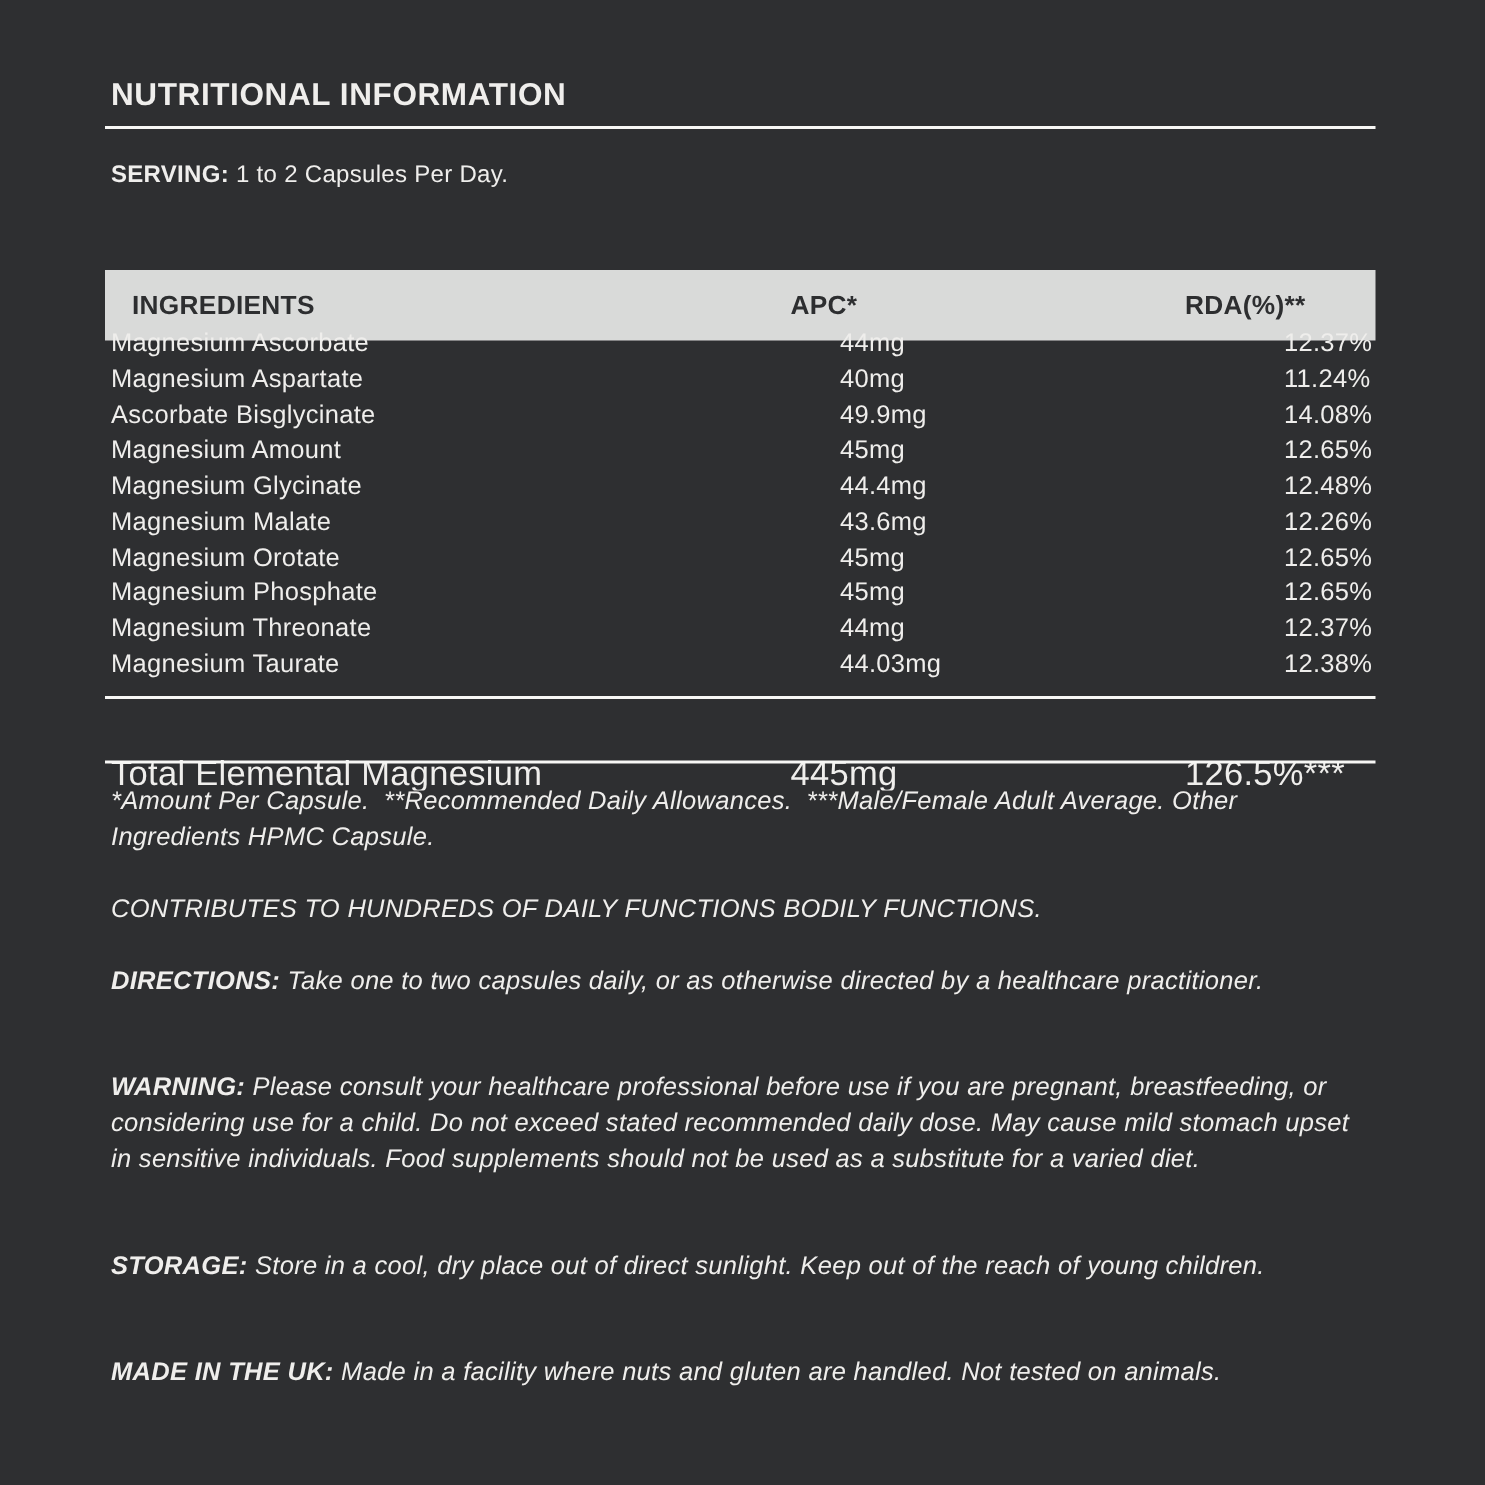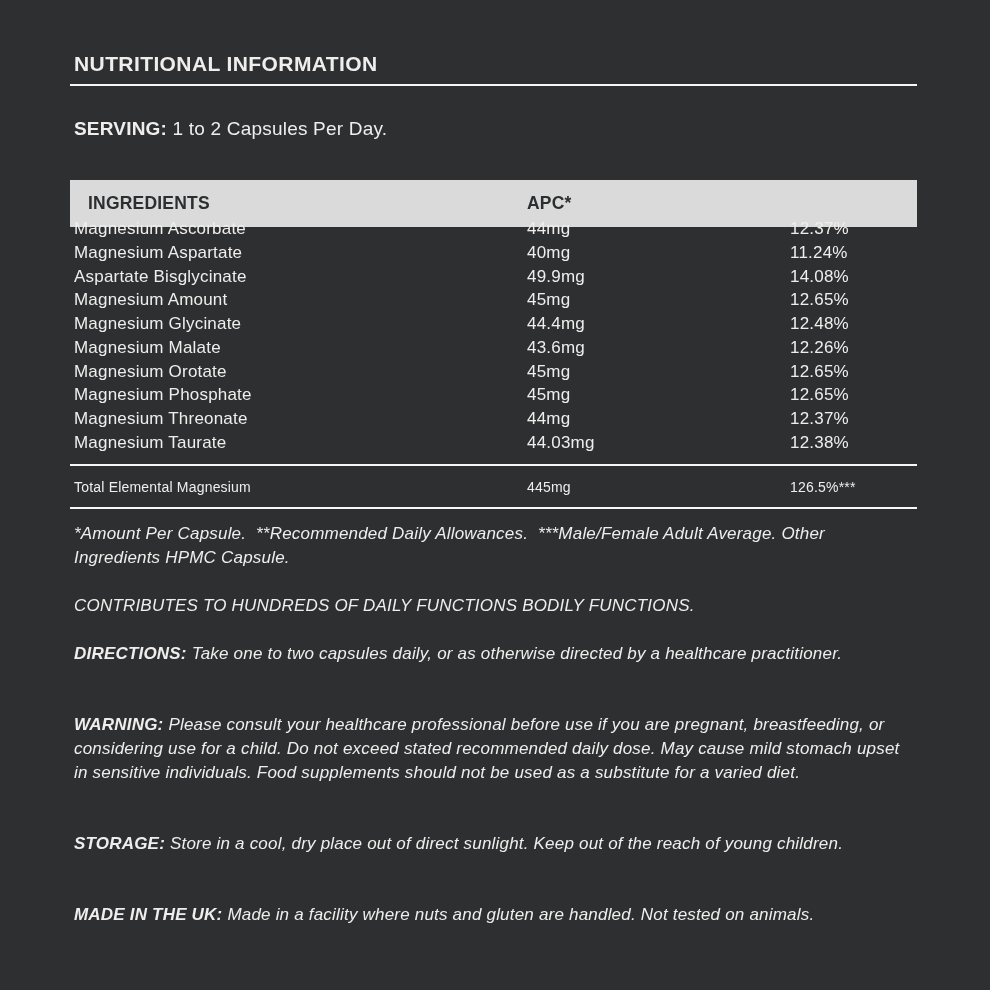--- a/index.html
+++ b/index.html
@@ -42,23 +42,23 @@
   .rule {
     position: absolute;
     left: 0;
     width: 847px;
     height: 2px;
     background: var(--rule);
   }
   .title-rule { top: 84px; }
   .serving {
     position: absolute;
-    top: 117px;
+    top: 105px;
     left: 4px;
-    font-size: 19px;
+    font-size: 16px;
     line-height: 24px;
     letter-spacing: 0.2px;
     white-space: nowrap;
   }
   .grid-row {
     display: grid;
     grid-template-columns: 457px 263px 1fr;
     width: 847px;
   }
   .grid-row .cell { white-space: nowrap; overflow: hidden; }
@@ -74,27 +74,27 @@
     line-height: 47px;
     margin-top: 20px;
   }
   .thead .c1 { padding-left: 18px; }
   .tbody {
     position: absolute;
     top: 217px;
     font-size: 17px;
     letter-spacing: 0.2px;
   }
-  .tbody .trow { line-height: 23.75px; }
+  .tbody .trow { line-height: 23.75px; gap: 33px; }
   .tbody .c1, .total-row .c1 { padding-left: 4px; }
   .total-rule-top { top: 464px; }
   .total-row {
     position: absolute;
-    top: 475px;
-    font-size: 14px;
+    top: 503px;
+    font-size: 23px;
     letter-spacing: 0.2px;
     line-height: 24px;
   }
   .total-rule-bottom { top: 507px; }
   .para {
     position: absolute;
     left: 4px;
     width: 841px;
     font-size: 17px;
     line-height: 24px;
@@ -116,35 +116,36 @@
   <div class="content">
 
     <h1 class="title">NUTRITIONAL INFORMATION</h1>
     <div class="rule title-rule"></div>
 
     <p class="serving"><strong>SERVING:</strong> <span>1 to 2 Capsules Per Day.</span></p>
 
     <div class="grid-row thead">
       <div class="cell c1">INGREDIENTS</div>
       <div class="cell c2">APC*</div>
+      <div class="cell c3">RDA(%)**</div>
     </div>
 
     <div class="tbody">
       <div class="grid-row trow">
         <div class="cell c1">Magnesium Ascorbate</div>
         <div class="cell c2">44mg</div>
         <div class="cell c3">12.37%</div>
       </div>
       <div class="grid-row trow">
         <div class="cell c1">Magnesium Aspartate</div>
         <div class="cell c2">40mg</div>
         <div class="cell c3">11.24%</div>
       </div>
       <div class="grid-row trow">
-        <div class="cell c1">Aspartate Bisglycinate</div>
+        <div class="cell c1">Ascorbate Bisglycinate</div>
         <div class="cell c2">49.9mg</div>
         <div class="cell c3">14.08%</div>
       </div>
       <div class="grid-row trow">
         <div class="cell c1">Magnesium Amount</div>
         <div class="cell c2">45mg</div>
         <div class="cell c3">12.65%</div>
       </div>
       <div class="grid-row trow">
         <div class="cell c1">Magnesium Glycinate</div>

